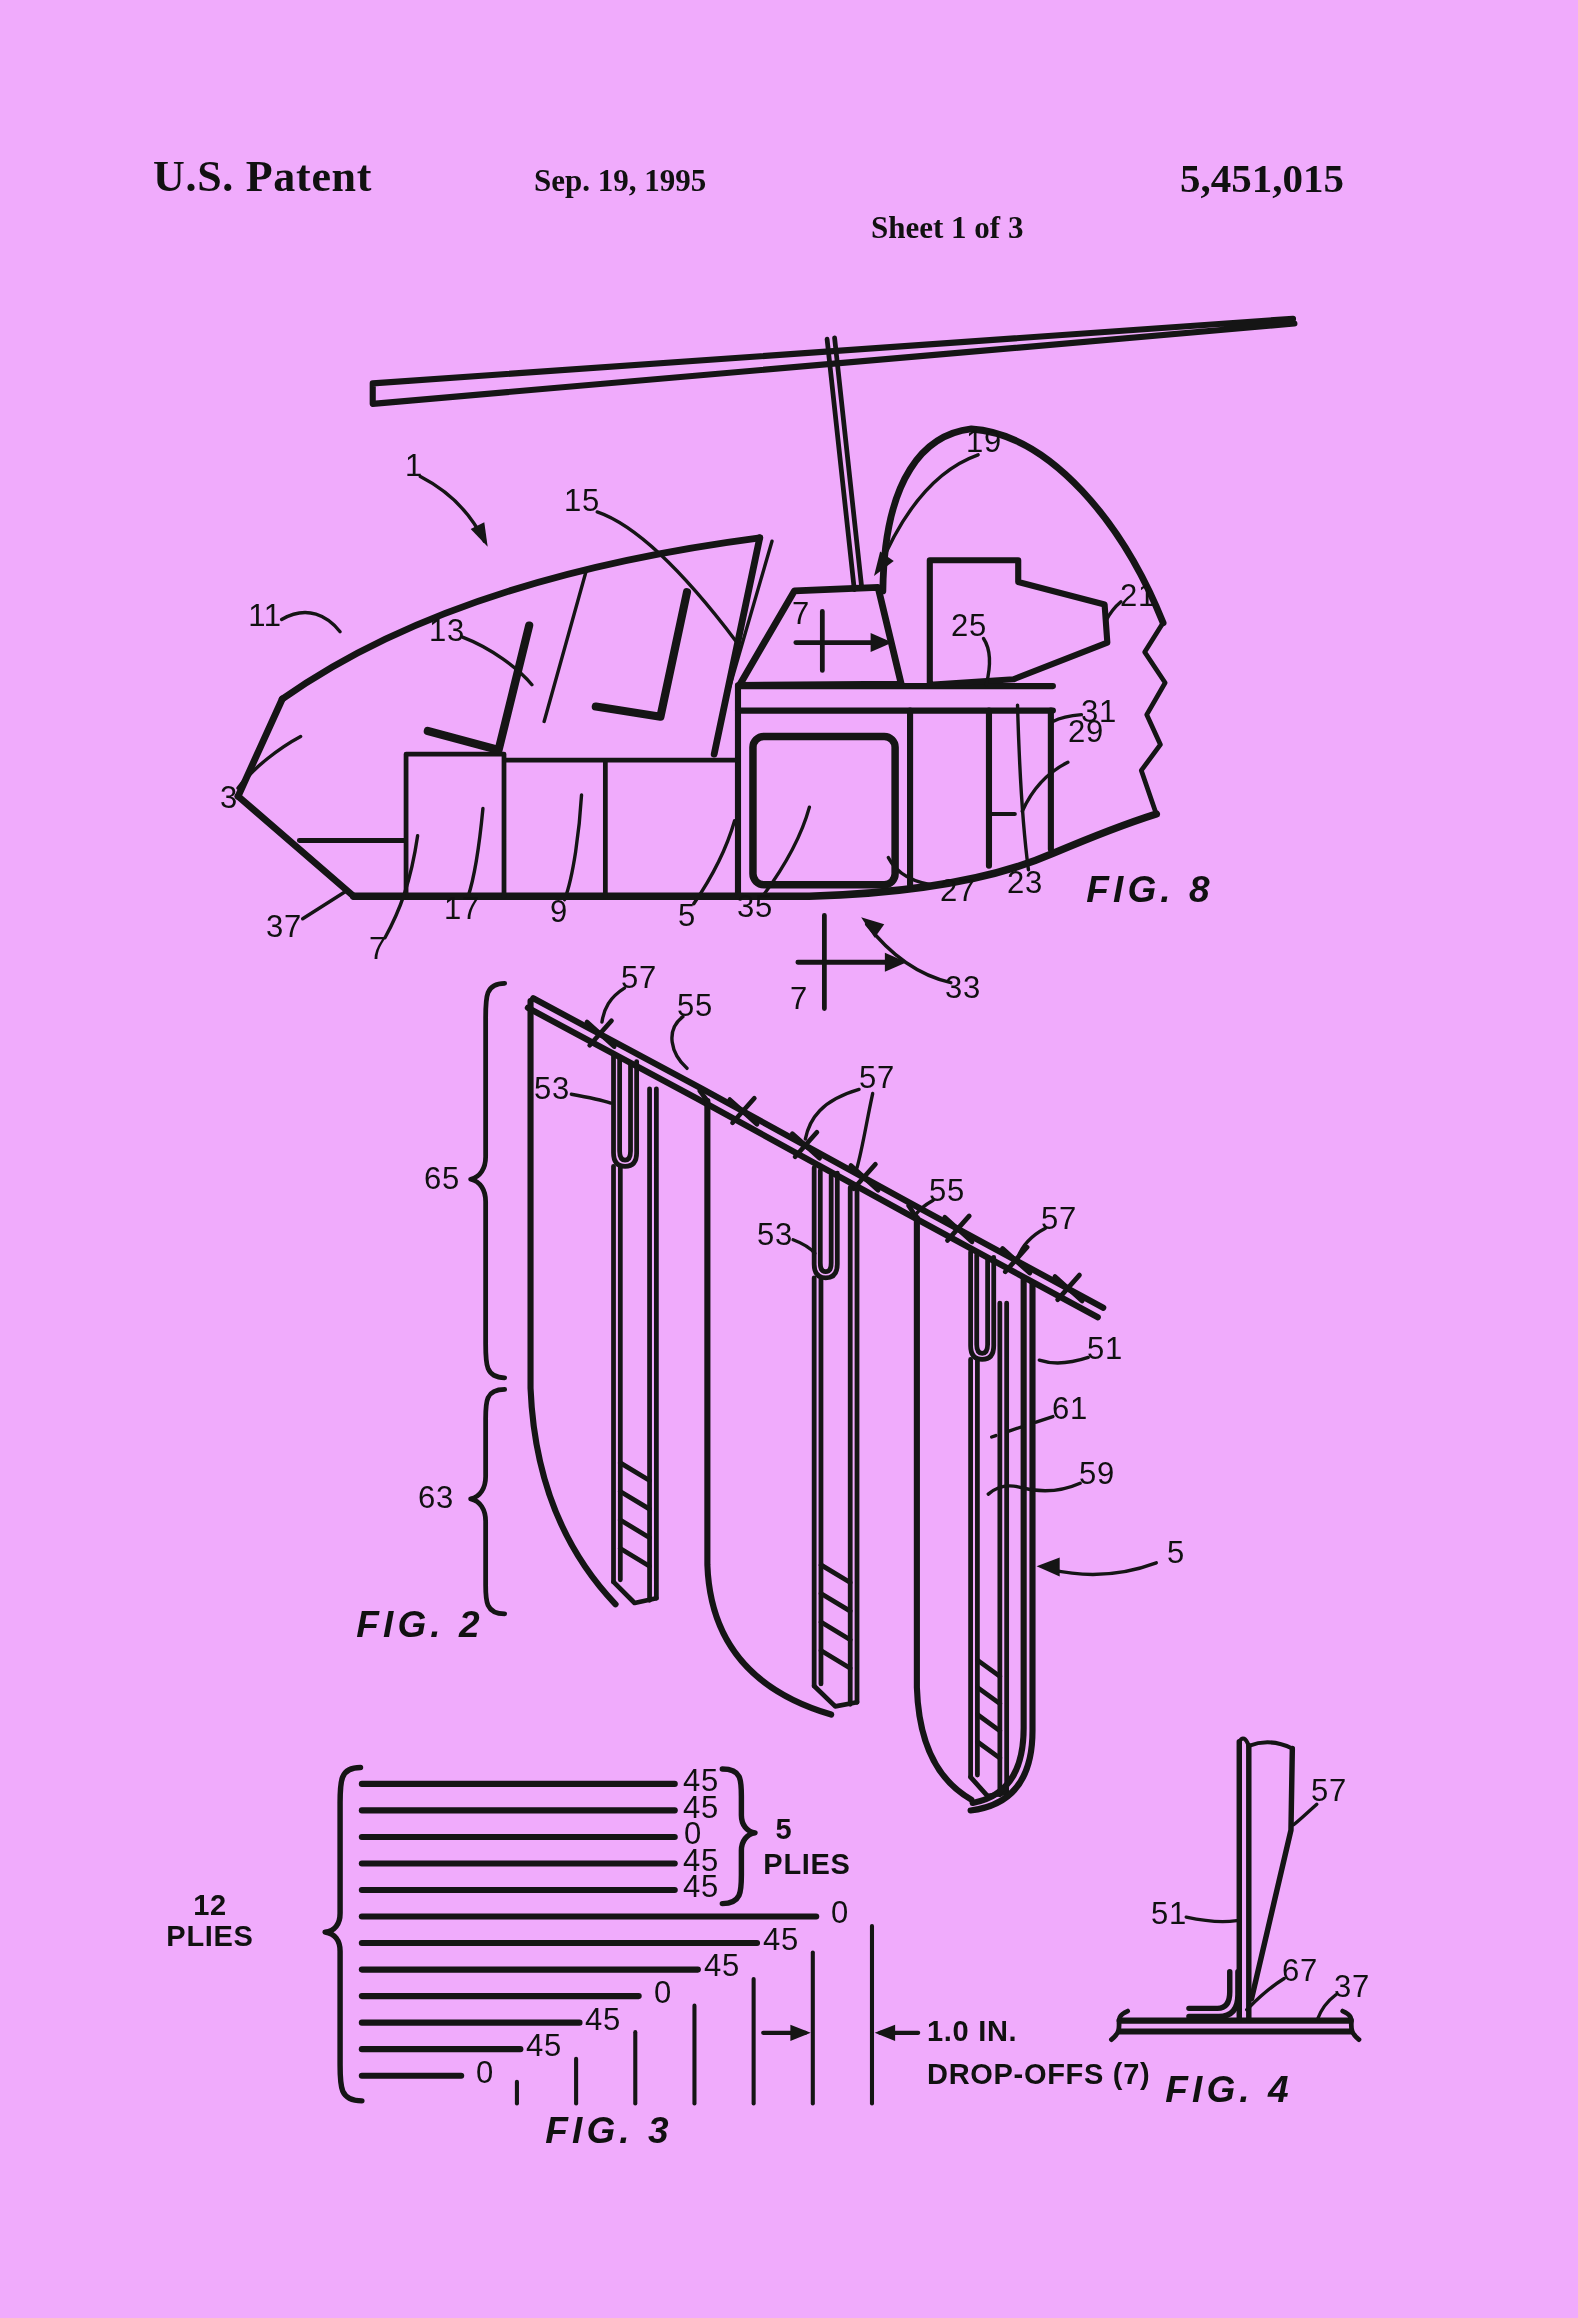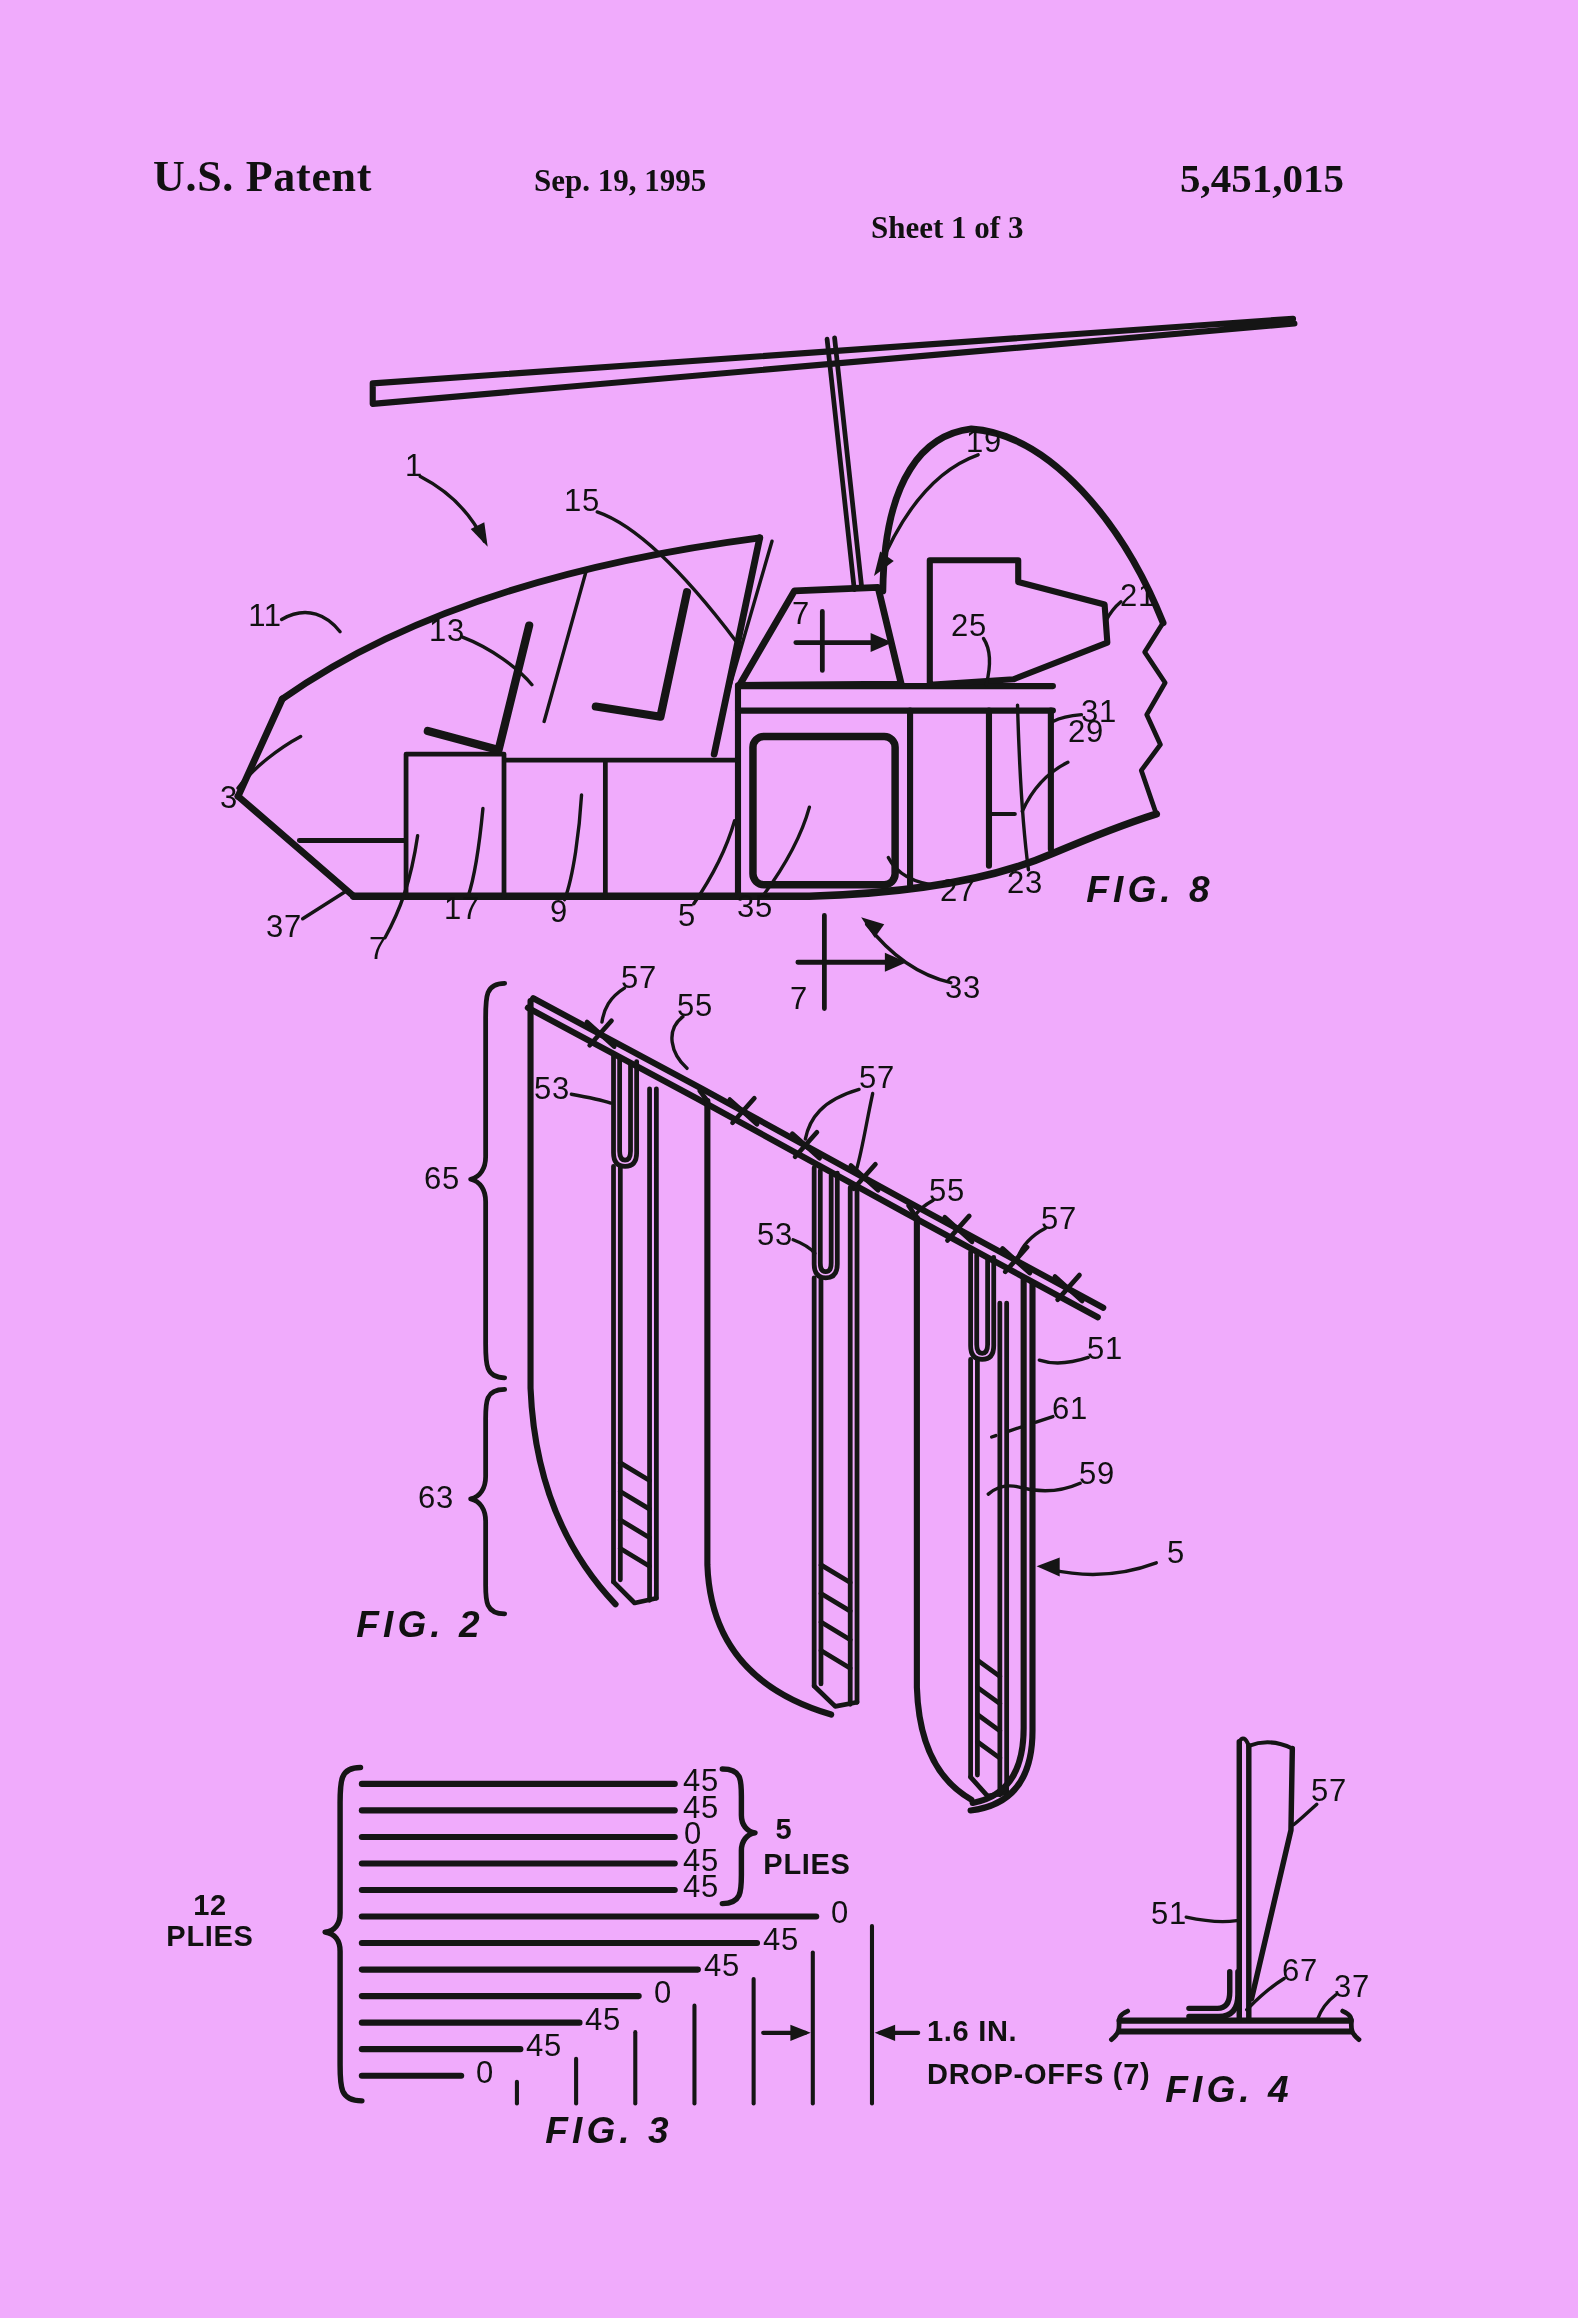--- a/index.html
+++ b/index.html
@@ -258,21 +258,21 @@
       <span class="lbl" style="left: 781px; top: 1940px;">45</span>
       <span class="lbl" style="left: 722px; top: 1966px;">45</span>
       <span class="lbl" style="left: 663px; top: 1993px;">0</span>
       <span class="lbl" style="left: 603px; top: 2020px;">45</span>
       <span class="lbl" style="left: 544px; top: 2046px;">45</span>
       <span class="lbl" style="left: 485px; top: 2073px;">0</span>
       <span class="lbl sm" style="left: 210px; top: 1905px;">12</span>
       <span class="lbl sm" style="left: 210px; top: 1936px;">PLIES</span>
       <span class="lbl sm" style="left: 784px; top: 1829px;">5</span>
       <span class="lbl sm" style="left: 807px; top: 1864px;">PLIES</span>
-      <span class="lbl sm left" style="left: 927px; top: 2031px;">1.6 IN.</span>
+      <span class="lbl sm left" style="left: 927px; top: 2031px;">1.0 IN.</span>
       <span class="lbl sm left" style="left: 927px; top: 2074px;">DROP-OFFS (7)</span>
       <span class="lbl cap" style="left: 609px; top: 2131px;">FIG. 3</span>
       <span class="lbl" style="left: 1329px; top: 1791px;">57</span>
       <span class="lbl" style="left: 1169px; top: 1914px;">51</span>
       <span class="lbl" style="left: 1300px; top: 1971px;">67</span>
       <span class="lbl" style="left: 1352px; top: 1987px;">37</span>
       <span class="lbl cap" style="left: 1229px; top: 2090px;">FIG. 4</span>
     </div>
 </div>
 

